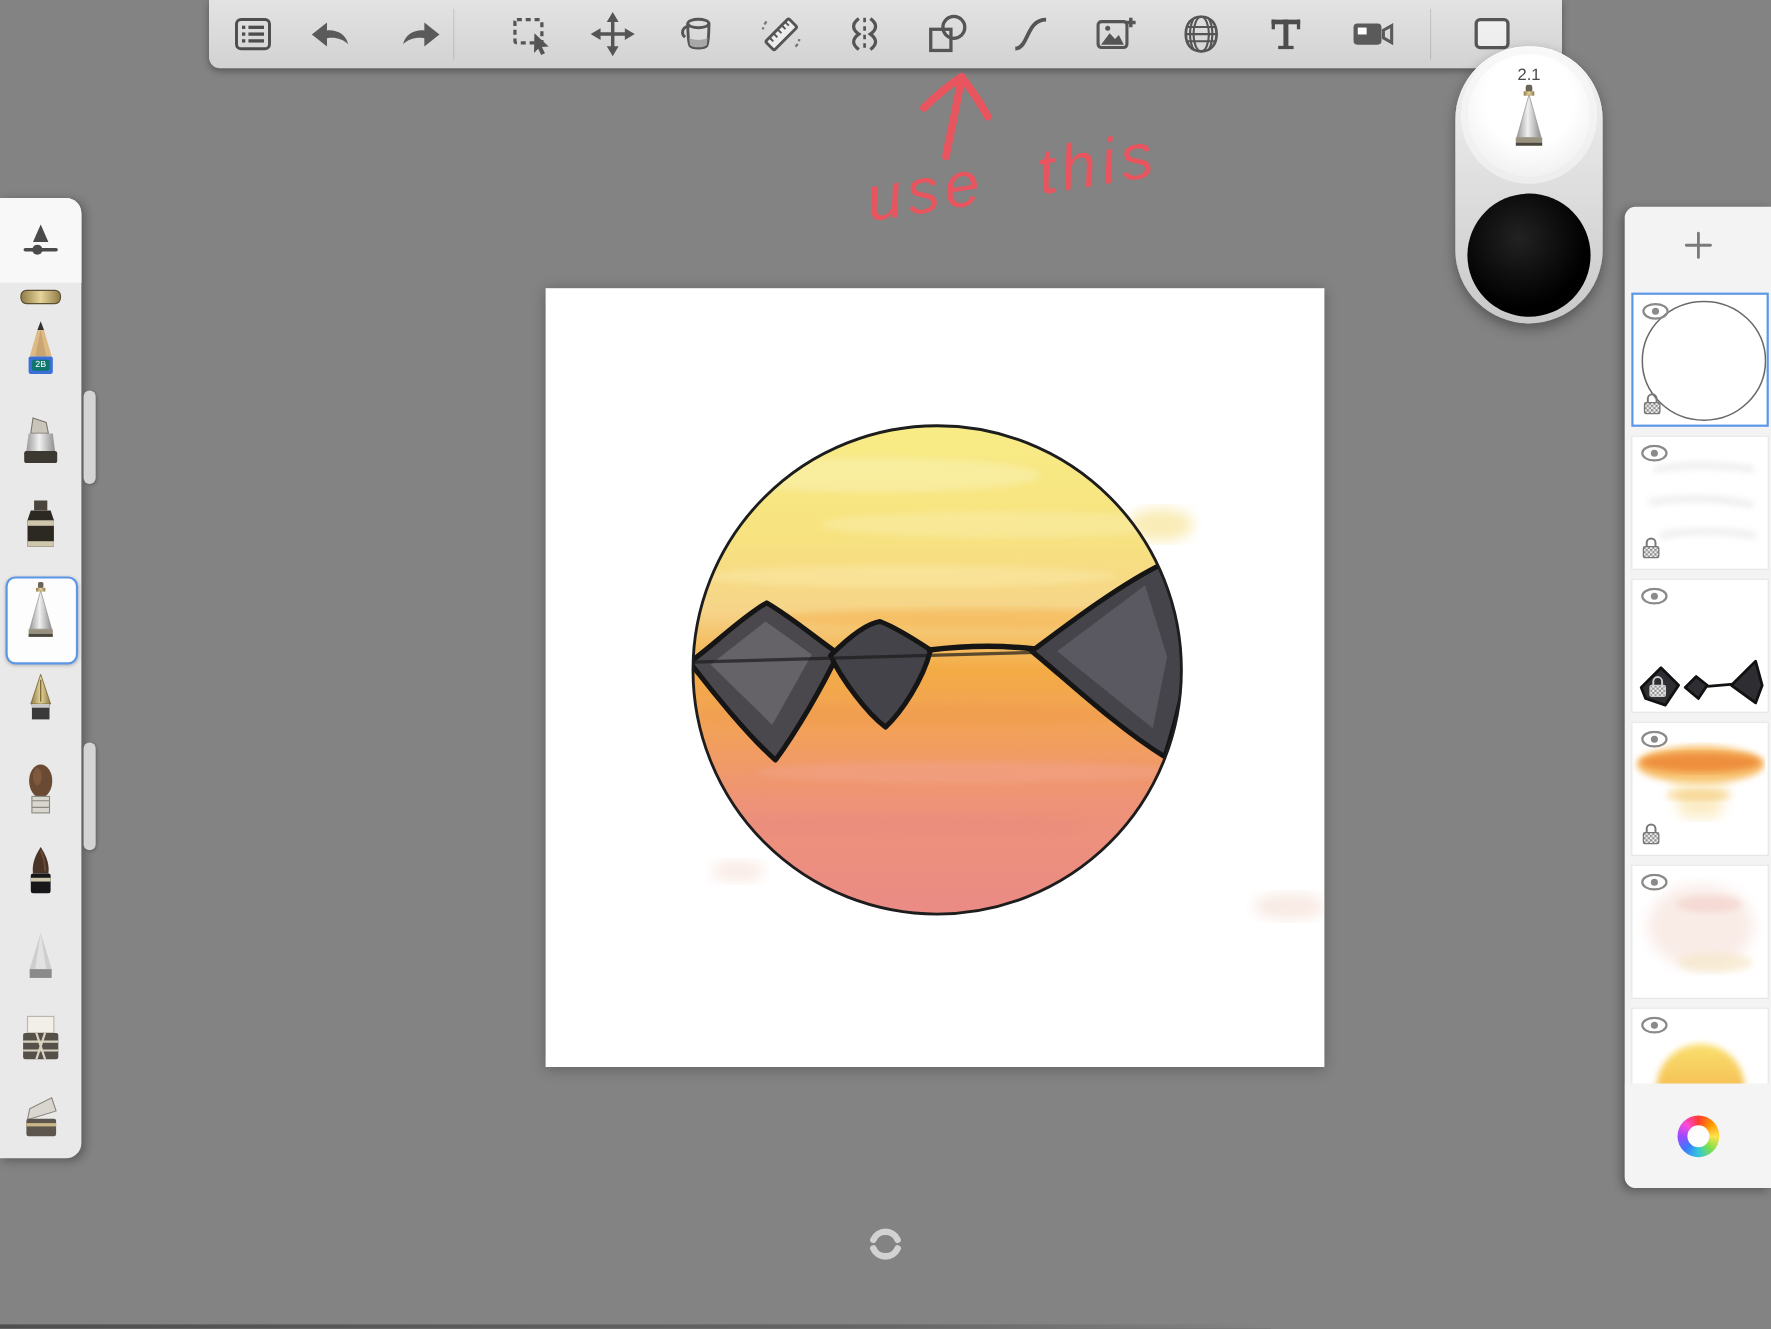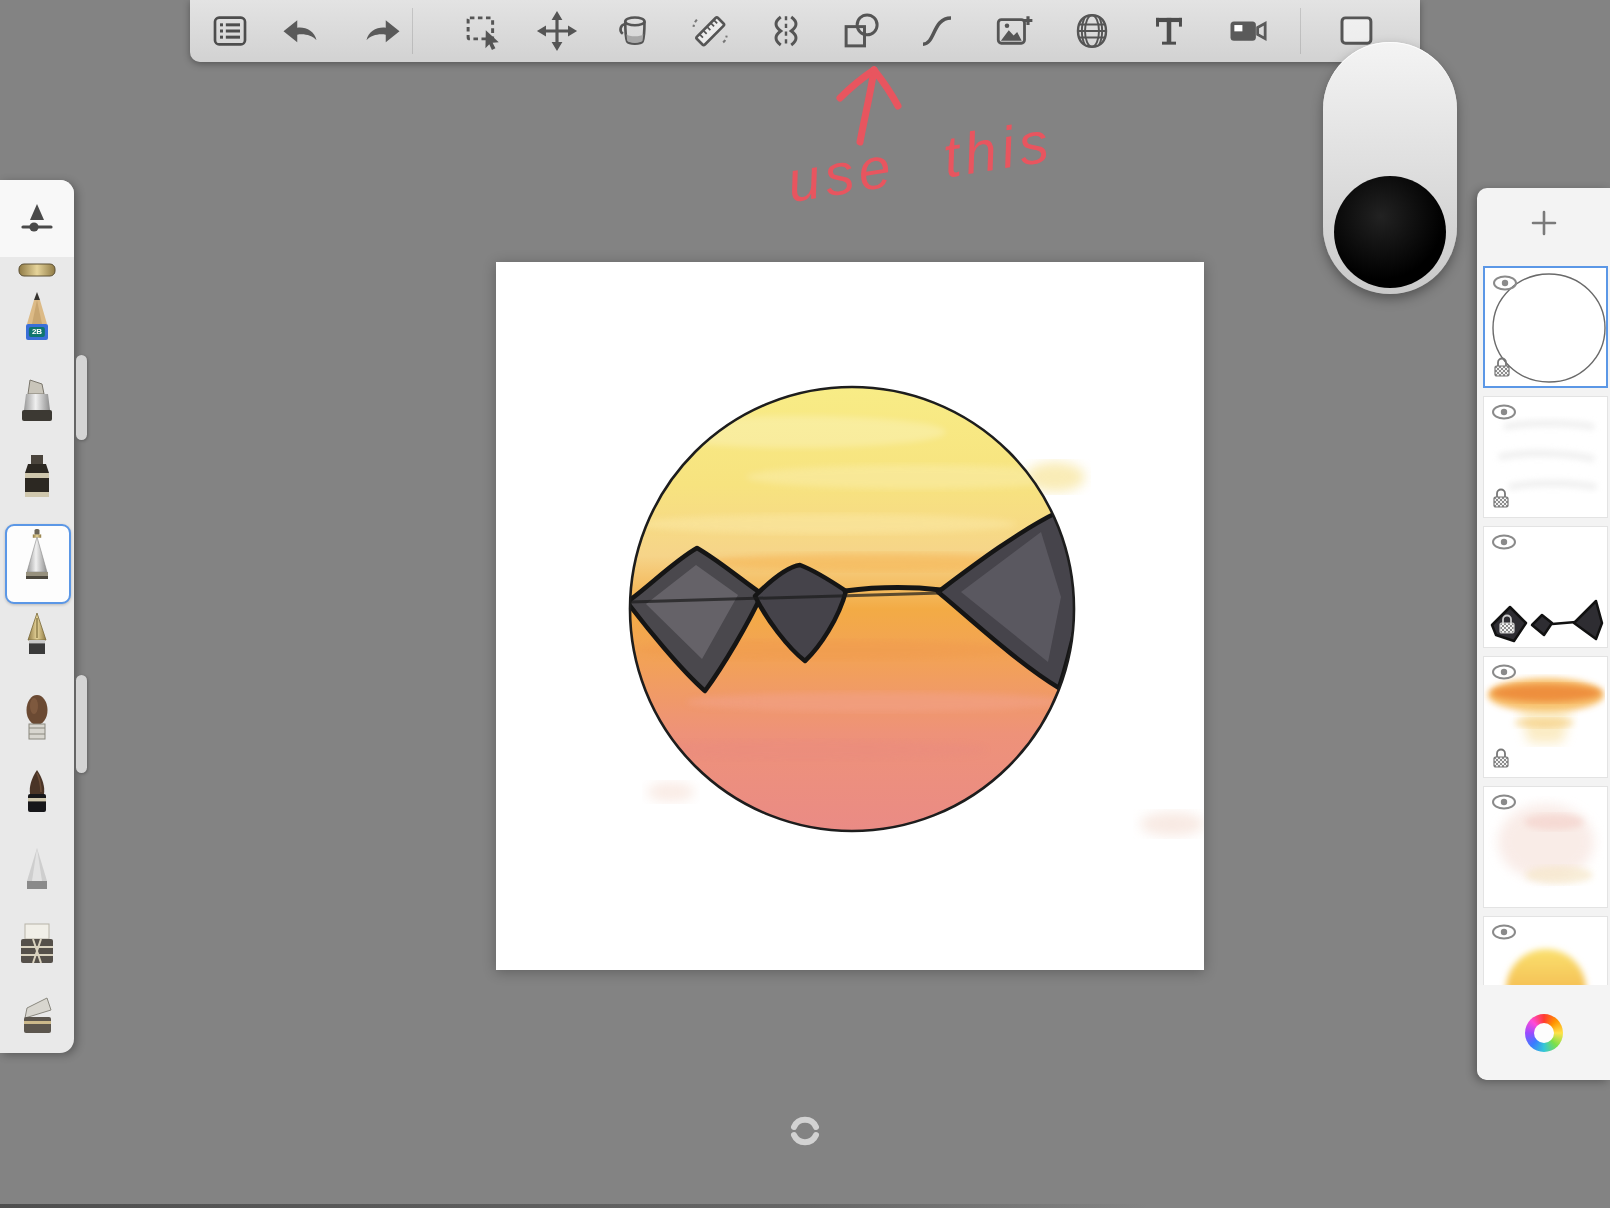--- a/index.html
+++ b/index.html
@@ -25,21 +25,21 @@
   
   .lpanel{position:absolute;left:0;top:180px;width:74px;height:873px;background:#e9e9e9;
     border-radius:0 14px 14px 0;box-shadow:3px 2px 9px rgba(0,0,0,.3);}
   .lpanel-head{position:absolute;left:0;top:0;width:74px;height:77px;background:#f8f8f8;
     border-radius:0 14px 0 0;display:flex;align-items:center;justify-content:center;}
   .brush{position:absolute;left:13px;width:48px;height:56px;display:flex;align-items:center;justify-content:center;cursor:pointer;}
   .brush-sel-box{position:absolute;left:5px;top:344px;width:62px;height:76px;border:2px solid #5b97e6;border-radius:9px;
     background:#fdfdfd;box-shadow:0 1px 3px rgba(0,0,0,.2);}
   .handle{position:absolute;width:11px;border-radius:6px;background:#d4d4d4;box-shadow:1px 1px 3px rgba(0,0,0,.25);}
   .badge2b{position:absolute;left:50%;transform:translateX(-50%);bottom:9px;background:#0f766e;color:#fff;
-    font-size:8px;font-weight:bold;padding:1px 3px;border-radius:2px;line-height:1;text-align:center;}
+    font-size:8px;font-weight:normal;padding:1px 3px;border-radius:2px;line-height:1;text-align:center;}
   
   .rpanel{position:absolute;left:1477px;top:188px;width:133px;height:892px;background:#f3f3f3;
     border-radius:10px 0 0 10px;box-shadow:-3px 2px 9px rgba(0,0,0,.3);overflow:hidden;}
   .rhead{position:absolute;left:0;top:0;width:133px;height:70px;display:flex;align-items:center;justify-content:center;}
   .rows{position:absolute;left:6px;top:78px;width:127px;display:flex;flex-direction:column;gap:8px;}
   .lrow{position:relative;width:125px;height:122px;background:#fff;border:1px solid #e3e3e3;box-sizing:border-box;overflow:hidden;}
   .lrow.sel{border:2px solid #5b97e6;}
   .eye{position:absolute;left:7px;top:7px;background:none;border:none;padding:0;cursor:pointer;}
   .lockpos{position:absolute;left:8px;bottom:8px;}
   .rfoot{position:absolute;left:0;top:797px;width:133px;height:95px;background:#f4f4f4;border-radius:0 0 0 10px;
@@ -221,20 +221,30 @@
   <svg class="anno-arrow" width="120" height="100" viewBox="0 0 120 100">
     <g fill="none" stroke="#e8555f" stroke-width="7" stroke-linecap="round">
       <path d="M64,12 C60,38 54,62 50,84"></path>
       <path d="M30,40 C40,30 52,20 64,12"></path>
       <path d="M88,48 C81,35 72,22 64,12"></path>
     </g>
   </svg>
   <div class="anno-text">use this</div>
 
   <div class="puck">
+    <div class="puck-top">
+      <span class="puck-size">2.1</span>
+      <svg width="40" height="62" viewBox="0 0 40 62" style="margin-top:-2px">
+        <rect x="17" y="2" width="6" height="7" rx="2" fill="#6b6557"></rect>
+        <rect x="15.2" y="8" width="9.6" height="4" fill="url(#gold)"></rect>
+        <path d="M20,11 L31,50 L9,50 Z" fill="url(#silver)" stroke="#8a8a8a" stroke-width=".6"></path>
+        <rect x="8" y="50" width="24" height="4.5" fill="#97917e"></rect>
+        <rect x="8" y="54.5" width="24" height="3" fill="#4c483e"></rect>
+      </svg>
+    </div>
     <div class="puck-color"></div>
   </div>
 
   <div class="lpanel">
     <div class="lpanel-head">
       <svg width="44" height="44" viewBox="0 0 44 44">
         <path d="M22,7 L29,23 H15 Z" fill="#4a4a4a"></path>
         <path d="M8,30 H36" stroke="#4a4a4a" stroke-width="3.2" stroke-linecap="round"></path>
         <circle cx="19" cy="30" r="4.6" fill="#4a4a4a"></circle>
       </svg>

